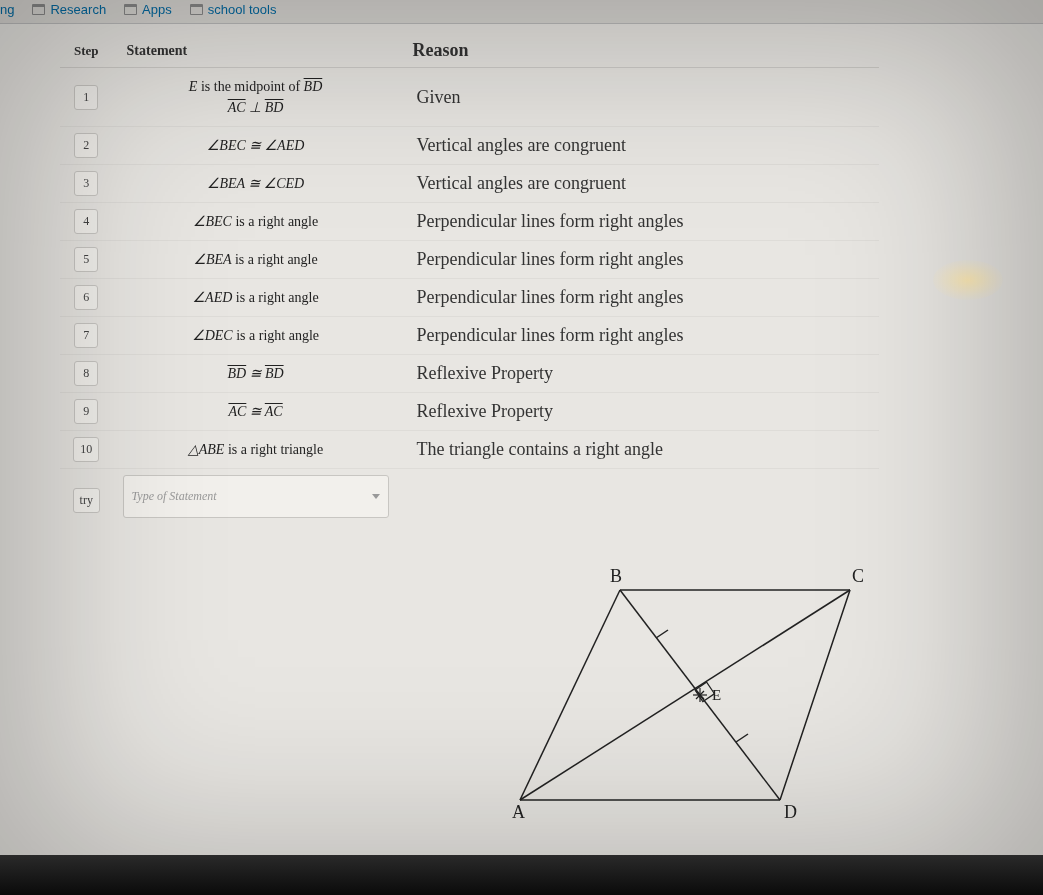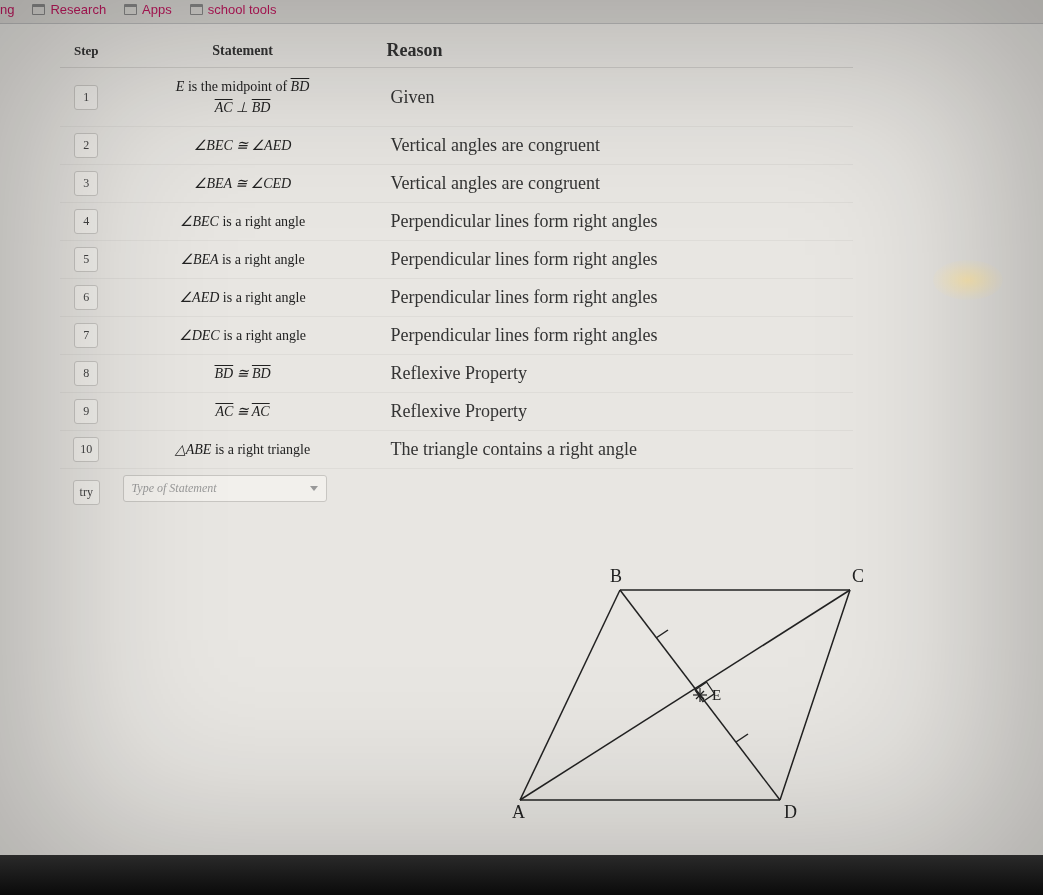--- a/index.html
+++ b/index.html
@@ -14,21 +14,21 @@
   }
   .bookmarks {
     display: flex;
     align-items: center;
     gap: 18px;
     padding: 2px 0 6px 0;
     background: #d8d6d2;
     border-bottom: 1px solid #bbb;
     font-family: Arial, sans-serif;
     font-size: 13px;
-    color: #be185d;
+    color: #0369a1;
   }
   .bm-item { display: flex; align-items: center; gap: 5px; cursor: pointer; }
   .folder-icon {
     width: 13px; height: 11px;
     border: 1px solid #888; border-top: 3px solid #888;
     border-radius: 1px; display:inline-block;
     background: transparent;
   }
   .content {
     padding: 10px 0 0 60px;
@@ -75,22 +75,22 @@
   .reason-cell {
     padding: 8px 10px 8px 18px;
     font-size: 18px;
     color: #333;
     min-width: 480px;
   }
   .overline { text-decoration: overline; font-style: italic; }
   .dual-line { line-height: 1.5; }
   .try-row td { border-bottom: none; padding-top: 6px;}
   .type-select {
-    width: 204px;
-    padding: 5px 8px;
+    width: 266px;
+    padding: 13px 8px;
     border: 1px solid #c8c6c2;
     border-radius: 3px;
     background: #f2f0ec;
     color: #999;
     font-family: Georgia, serif;
     font-size: 12px;
     display: flex;
     justify-content: space-between;
     align-items: center;
     cursor: pointer;
@@ -143,21 +143,21 @@
     <span class="folder-icon"></span>
     <span>school tools</span>
   </div>
 </div>
 
 <div class="content">
   <table class="proof-table">
     <thead>
       <tr>
         <th class="step-cell">Step</th>
-        <th class="stmt-cell" style="font-style:normal;text-align:center;">Statement</th>
+        <th class="stmt-cell" style="font-style:normal;">Statement</th>
         <th class="reason-cell">Reason</th>
       </tr>
     </thead>
     <tbody id="proof-body">
         <tr>
           <td class="step-cell"><span class="step-box">1</span></td>
           <td class="stmt-cell dual-line"><span class="normal"><i>E</i> is the midpoint of <span class="overline">BD</span></span><br><span class="overline">AC</span> ⊥ <span class="overline">BD</span></td>
           <td class="reason-cell">Given</td>
         </tr>
         <tr>

